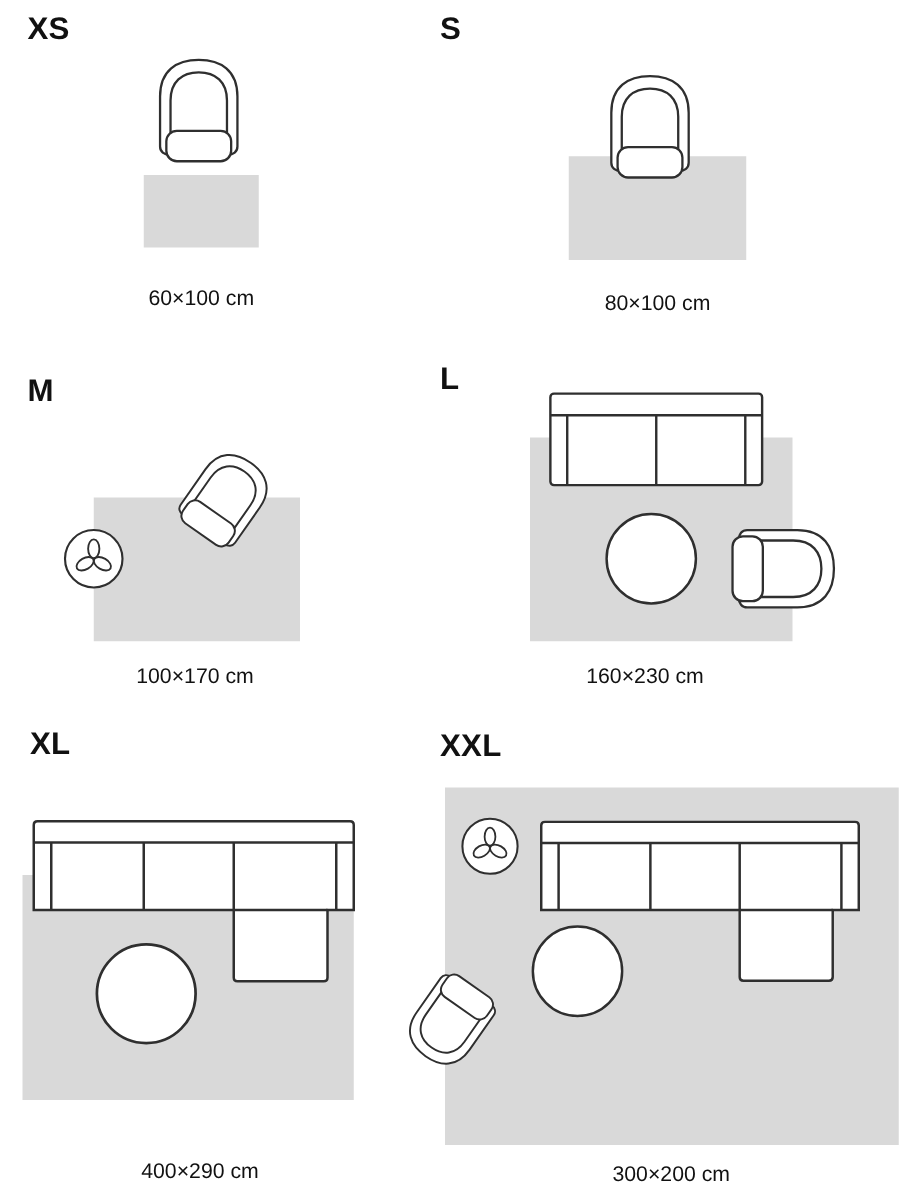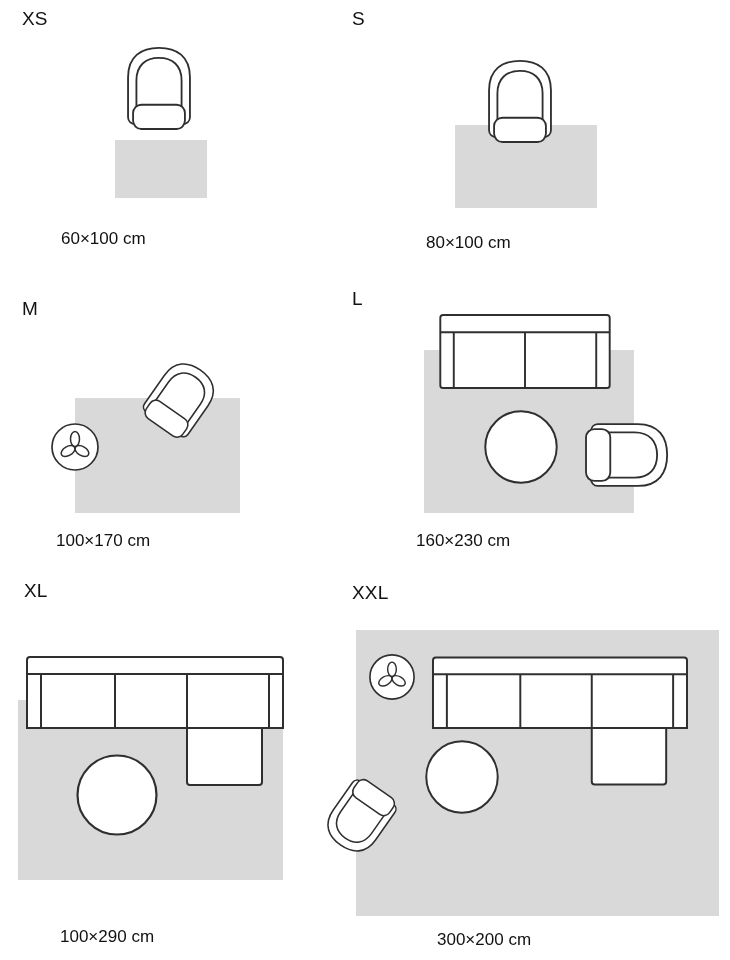--- a/index.html
+++ b/index.html
@@ -13,28 +13,29 @@
   #canvas {
     position: relative;
     width: 730px;
     height: 960px;
     background: var(--background);
     overflow: hidden;
   }
   .size-cell { display: contents; }
   .size-label {
     position: absolute;
-    font-size: 19px;
-    font-weight: 400;
+    font-size: 25px;
+    font-weight: 700;
     line-height: 1.2;
     letter-spacing: .2px;
   }
   .dim-label {
     position: absolute;
     width: 200px;
+    text-align: center;
     font-size: 17px;
     line-height: 1.3;
   }
   .illus { position: absolute; overflow: visible; }
 </style>
 </head>
 <body>
 
 <div id="canvas">
 
@@ -120,21 +121,21 @@
   </section>
 
   
   <section class="size-cell">
     <div class="size-label" style="left:24px; top:580px">XL</div>
     <svg class="illus" style="left:10px; top:645px" width="290" height="245">
       <rect x="8" y="55" width="265" height="180" style="fill:var(--rug,#d9d9d9)"></rect>
       <use href="#sectional" x="15" y="10" width="260" height="132"></use>
       <use href="#ottoman" x="65" y="108" width="84" height="84"></use>
     </svg>
-    <div class="dim-label" style="left:60px; top:926px">100×290 cm</div>
+    <div class="dim-label" style="left:60px; top:926px">400×290 cm</div>
   </section>
 
   
   <section class="size-cell">
     <div class="size-label" style="left:352px; top:582px">XXL</div>
     <svg class="illus" style="left:305px; top:620px" width="425" height="305">
       <rect x="51" y="10" width="363" height="286" style="fill:var(--rug,#d9d9d9)"></rect>
       <use href="#plant" x="63" y="33" width="48" height="48"></use>
       <use href="#sectional" x="126" y="35" width="258" height="132"></use>
       <use href="#ottoman" x="119" y="119" width="76" height="76"></use>

